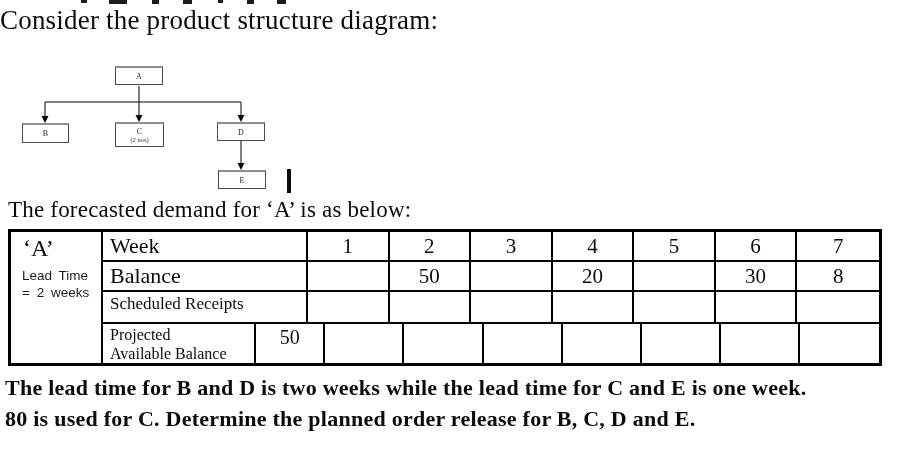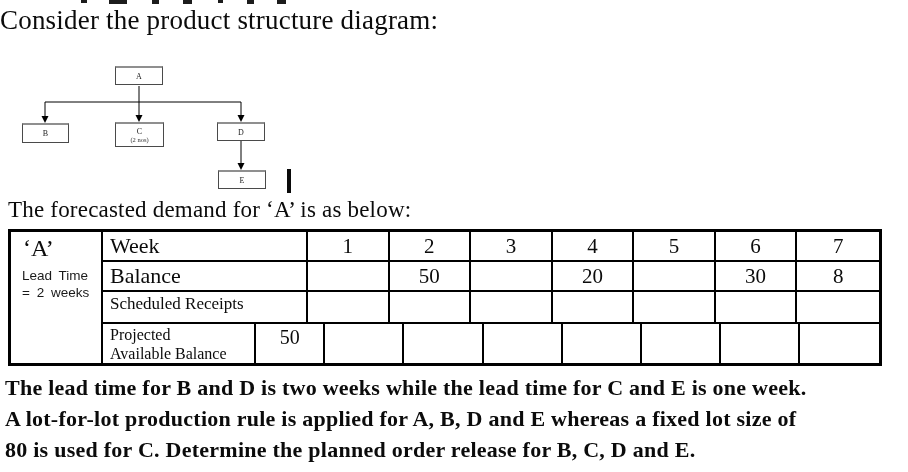--- a/index.html
+++ b/index.html
@@ -164,17 +164,16 @@
         <div class="cell wk num"></div>
         <div class="cell wk num"></div>
         <div class="cell wk num last"></div>
       </div>
 
     </div>
   </div>
 
   <div class="footer">
     <div class="line">The lead time for B and D is two weeks while the lead time for C and E is one week.</div>
-    <div class="line">A lot-for-lot production rule is applied for A, B, D and E whereas a fixed lot size of</div>
     <div class="line">80 is used for C. Determine the planned order release for B, C, D and E.</div>
   </div>
 
 </div>
 
 </body></html>

